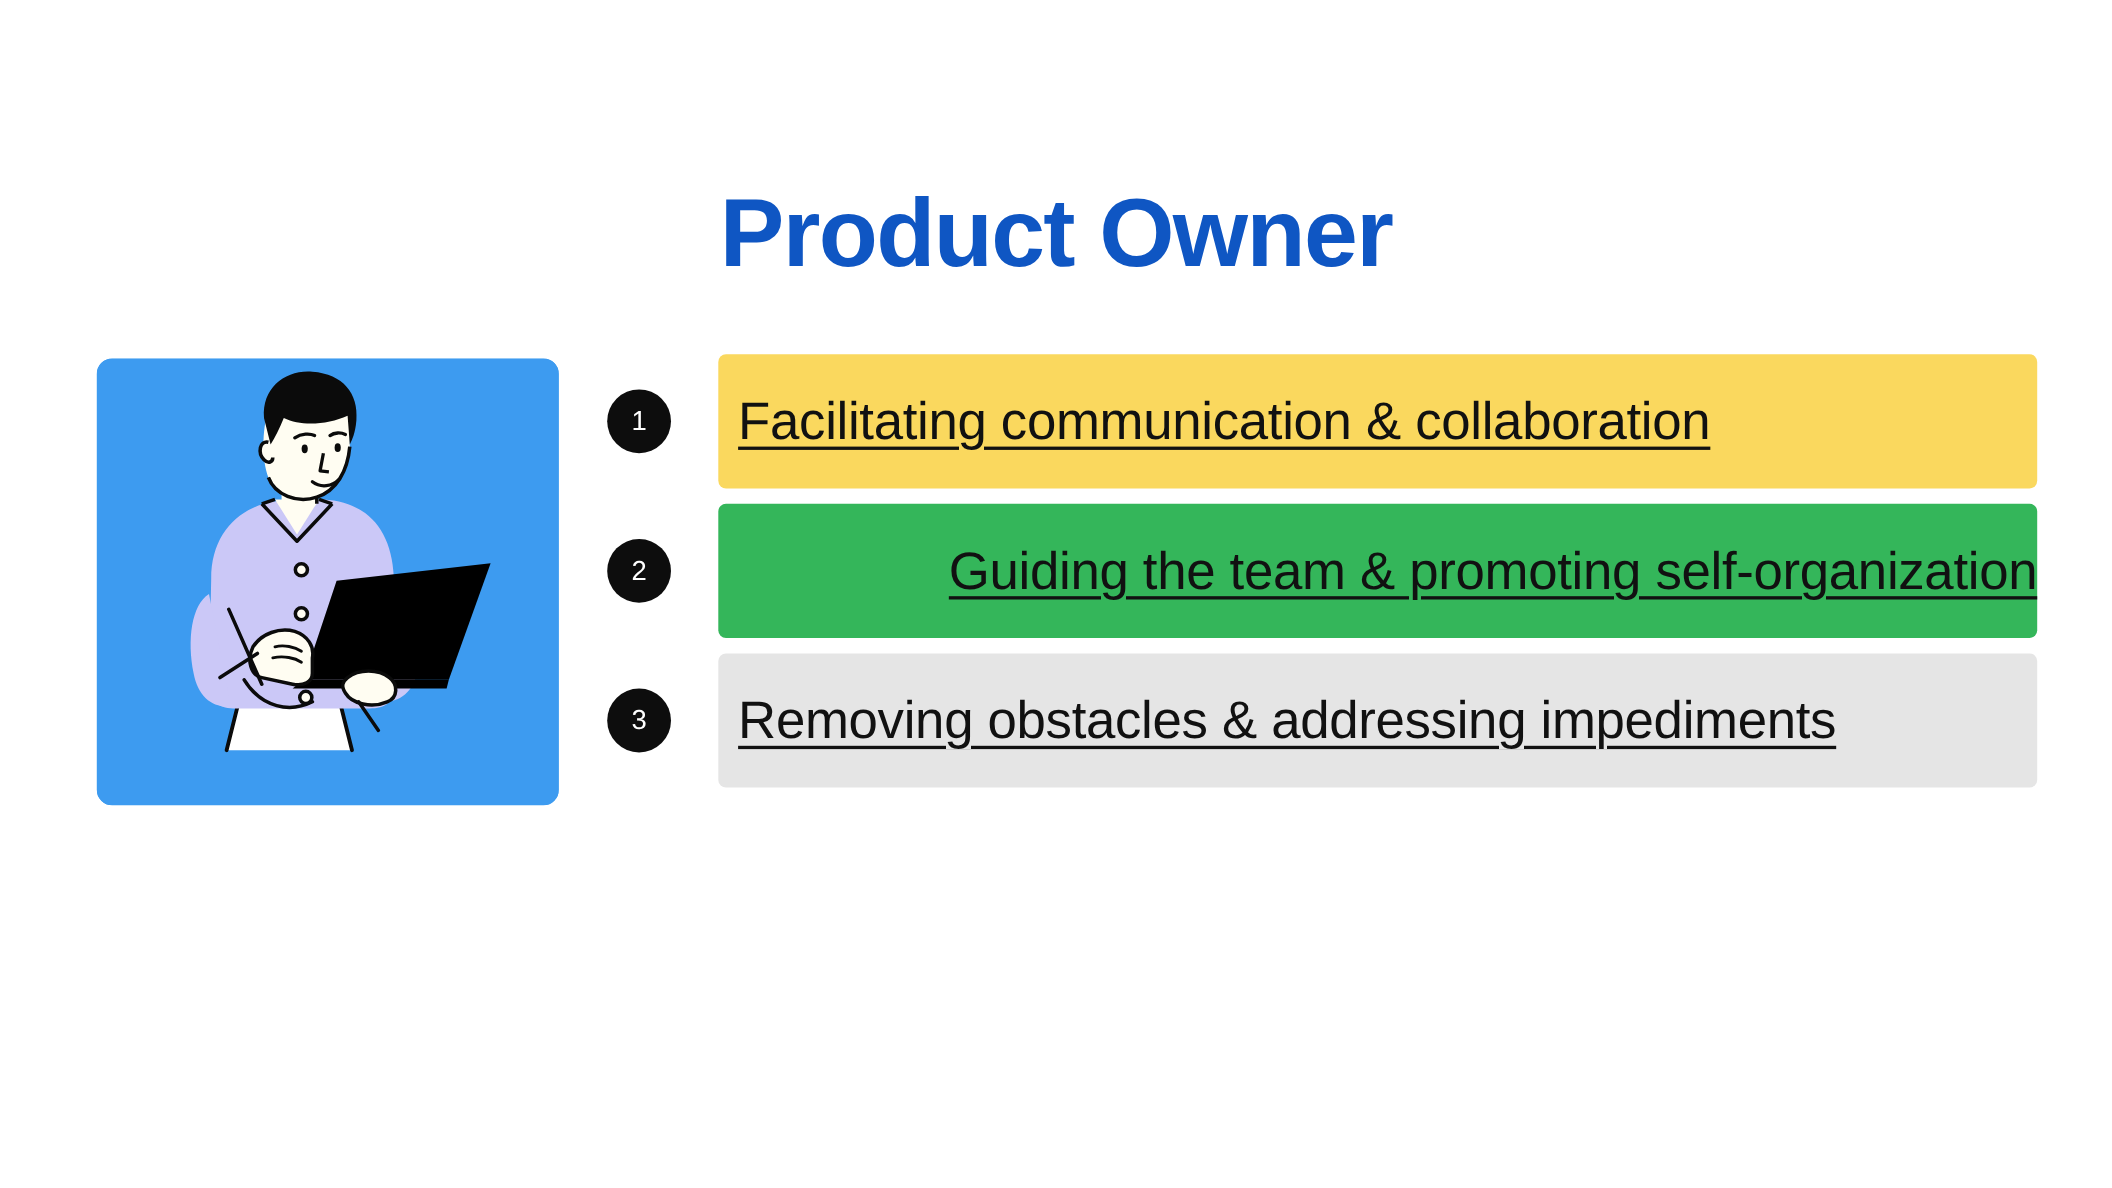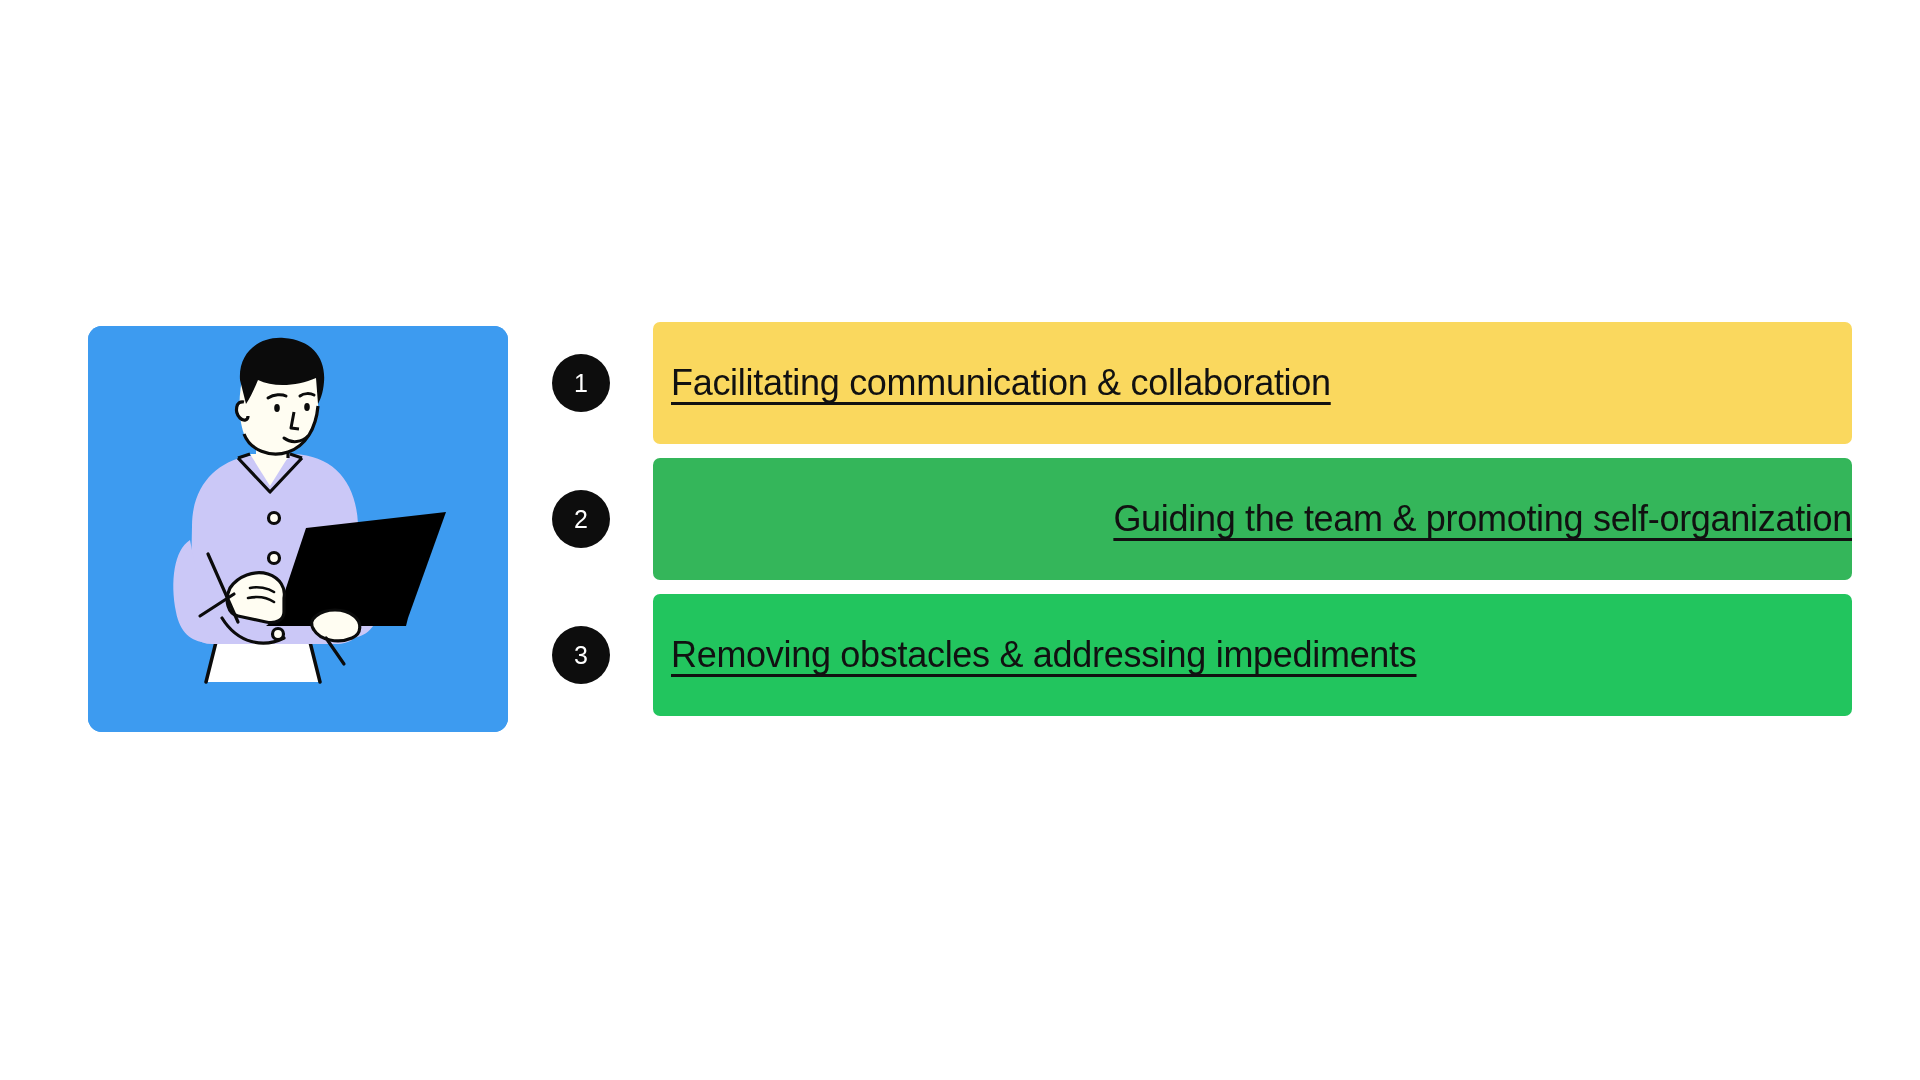--- a/index.html
+++ b/index.html
@@ -90,39 +90,40 @@
     position: relative;
     flex: 1 1 auto;
     height: 122px;
     border-radius: 7px;
     display: flex;
     align-items: center;
     padding: 0 0 0 18px;
     box-sizing: border-box;
   }
   .item-bar .item-text {
-    font-size: 36px;
+    font-size: 48px;
     font-weight: 400;
     color: #111111;
     letter-spacing: -0.3px;
     text-decoration: underline;
     text-decoration-thickness: 3px;
     text-underline-offset: 7px;
     white-space: nowrap;
   }
 
   .bar-yellow { background: #FAD85E; }
   .bar-green  { background: #34B65A; justify-content: flex-end; }
-  .bar-pink   { background: #22c55e; }
+  .bar-pink   { background: #e5e5e5; }
 </style>
 </head>
 <body>
 
 <div class="slide">
 
+  <div class="page-title">Product Owner</div>
 
   <div class="illustration-card">
     <svg viewBox="0 0 420 406" xmlns="http://www.w3.org/2000/svg">
 
       <rect x="0" y="0" width="420" height="406" fill="#3D9BF0"></rect>
 
       <path d="M118 356 L132 300 L218 300 L232 356 Z" fill="#FFFFFF"></path>
       <path d="M118 356 L132 300" stroke="#0B0B0B" stroke-width="3.5" fill="none" stroke-linecap="round"></path>
       <path d="M232 356 L218 300" stroke="#0B0B0B" stroke-width="3.5" fill="none" stroke-linecap="round"></path>
 

